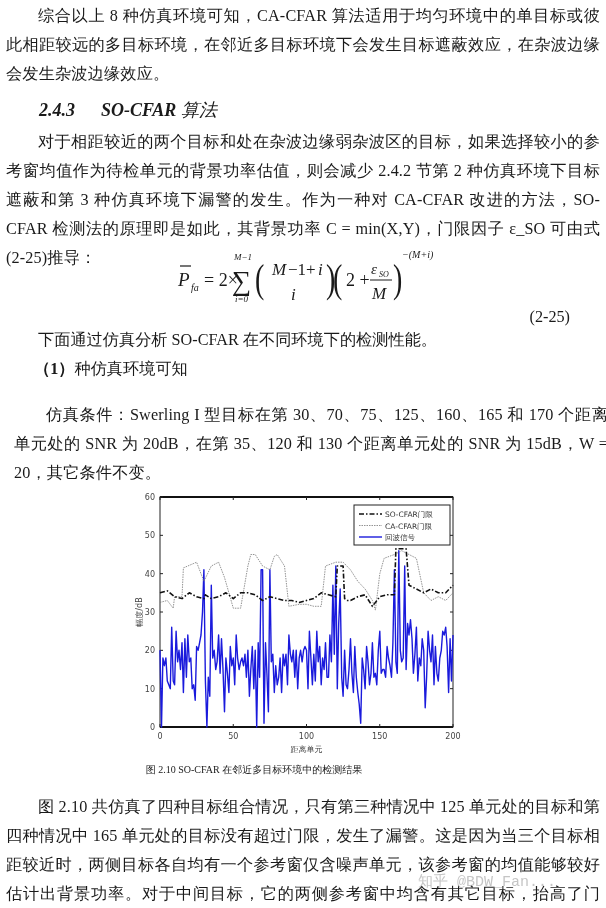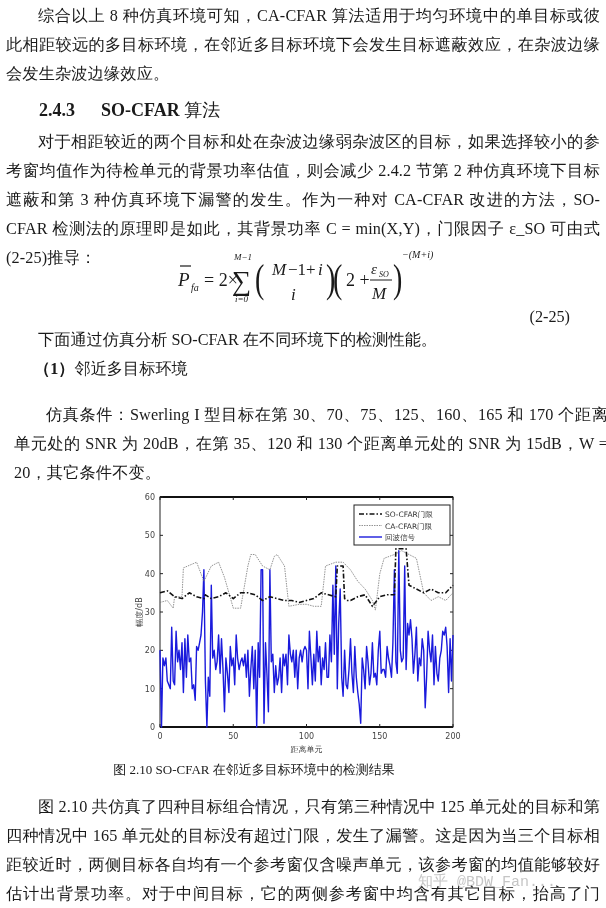--- a/index.html
+++ b/index.html
@@ -2,27 +2,27 @@
 <html><head>
 <meta charset="utf-8">
 <style>
   html, body { margin:0; padding:0; background:#ffffff; }
   body { width:606px; height:908px; position:relative; overflow:hidden;
          font-family:"Liberation Serif","DejaVu Serif",serif; color:#1a1a1a; }
   .para { position:absolute; left:6px; width:594px; font-size:16.2px; line-height:29px;
           text-align:justify; text-align-last:left; letter-spacing:0.15px; }
   .para.indent { text-indent:32px; }
   .line { position:absolute; left:6px; width:594px; font-size:16.2px; line-height:29px; white-space:nowrap; }
-  .heading { position:absolute; left:39px; top:96px; font-size:18px; font-weight:bold; line-height:28px; }
+  .heading { position:absolute; left:39px; top:96px; font-size:18px; font-weight:bold; line-height:28px;font-style:italic; }
   .heading .num { display:inline-block; width:62px; }
   .heading .title-cn { font-weight:normal; }
   .eq { position:absolute; top:246px; left:0; width:606px; height:70px; }
   .eq-num { position:absolute; right:36px; top:26px; font-size:16.2px;margin-top:36px; }
   .figure { position:absolute; left:118px; top:488px; width:360px; height:272px; }
-  .caption { position:absolute; left:0; top:760px; width:508px; text-align:center; font-size:13px; line-height:20px; }
+  .caption { position:absolute; left:0; top:760px; width:508px; text-align:center; font-size:10px; line-height:20px; }
   .watermark { position:absolute; left:418px; top:872px; font-family:Liberation Mono, monospace; font-size:15px;
                color:rgba(150,150,150,0.55); white-space:nowrap; pointer-events:none; }
 </style>
 </head>
 <body>
 
 <div class="para indent" style="top:2px;">综合以上 8 种仿真环境可知，CA-CFAR 算法适用于均匀环境中的单目标或彼此相距较远的多目标环境，在邻近多目标环境下会发生目标遮蔽效应，在杂波边缘会发生杂波边缘效应。</div>
 
 <div class="heading">
   <span class="num">2.4.3</span><span>SO-CFAR</span>
@@ -60,21 +60,21 @@
       <text x="393" y="46" font-size="40" transform="scale(0.7,1)" style="transform-origin:393px 40px;">)</text>
       <text x="402" y="12" font-size="10" font-style="italic">−(M+i)</text>
     </g>
   </svg>
   <span class="eq-num">(2-25)</span>
 </div>
 
 <div class="line" style="top:326px; left:38px;">下面通过仿真分析 SO-CFAR 在不同环境下的检测性能。</div>
 
 <div class="line" style="top:355px; left:34px;">
-  <span style="font-weight:bold;">（1）</span><span>邻近多目标环境</span>
+  <span style="font-weight:bold;">（1）</span><span>种仿真环境可知</span>
 </div>
 
 <div class="para indent" style="top:401px;margin-left:8px;">仿真条件：Swerling I 型目标在第 30、70、75、125、160、165 和 170 个距离单元处的 SNR 为 20dB，在第 35、120 和 130 个距离单元处的 SNR 为 15dB，W = 20，其它条件不变。</div>
 
 <div class="figure">
   <svg id="chart-svg" width="360" height="272" viewBox="0 0 360 272">
       <rect x="42" y="9" width="293" height="230" fill="#fff" stroke="#222" stroke-width="1"></rect>
       <line x1="42" y1="9" x2="335" y2="9" stroke="#111" stroke-width="2"></line>
       <line x1="42" y1="239" x2="335" y2="239" stroke="#111" stroke-width="2"></line>
       <line x1="42" y1="239" x2="45" y2="239" stroke="#222"></line>

